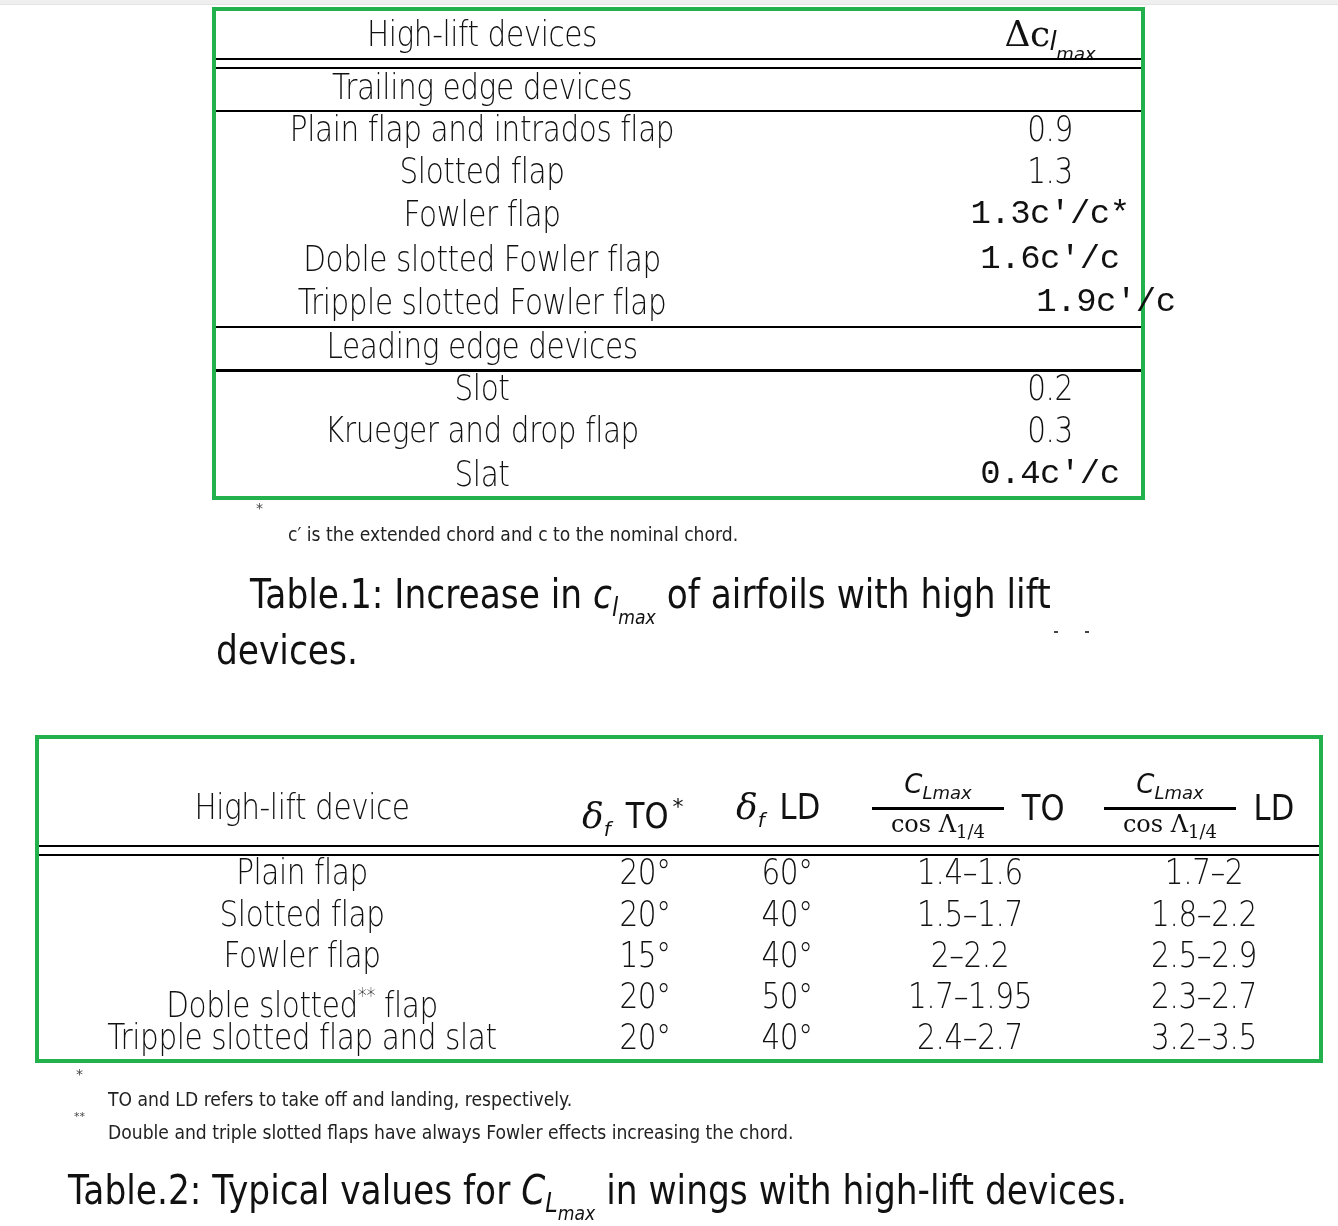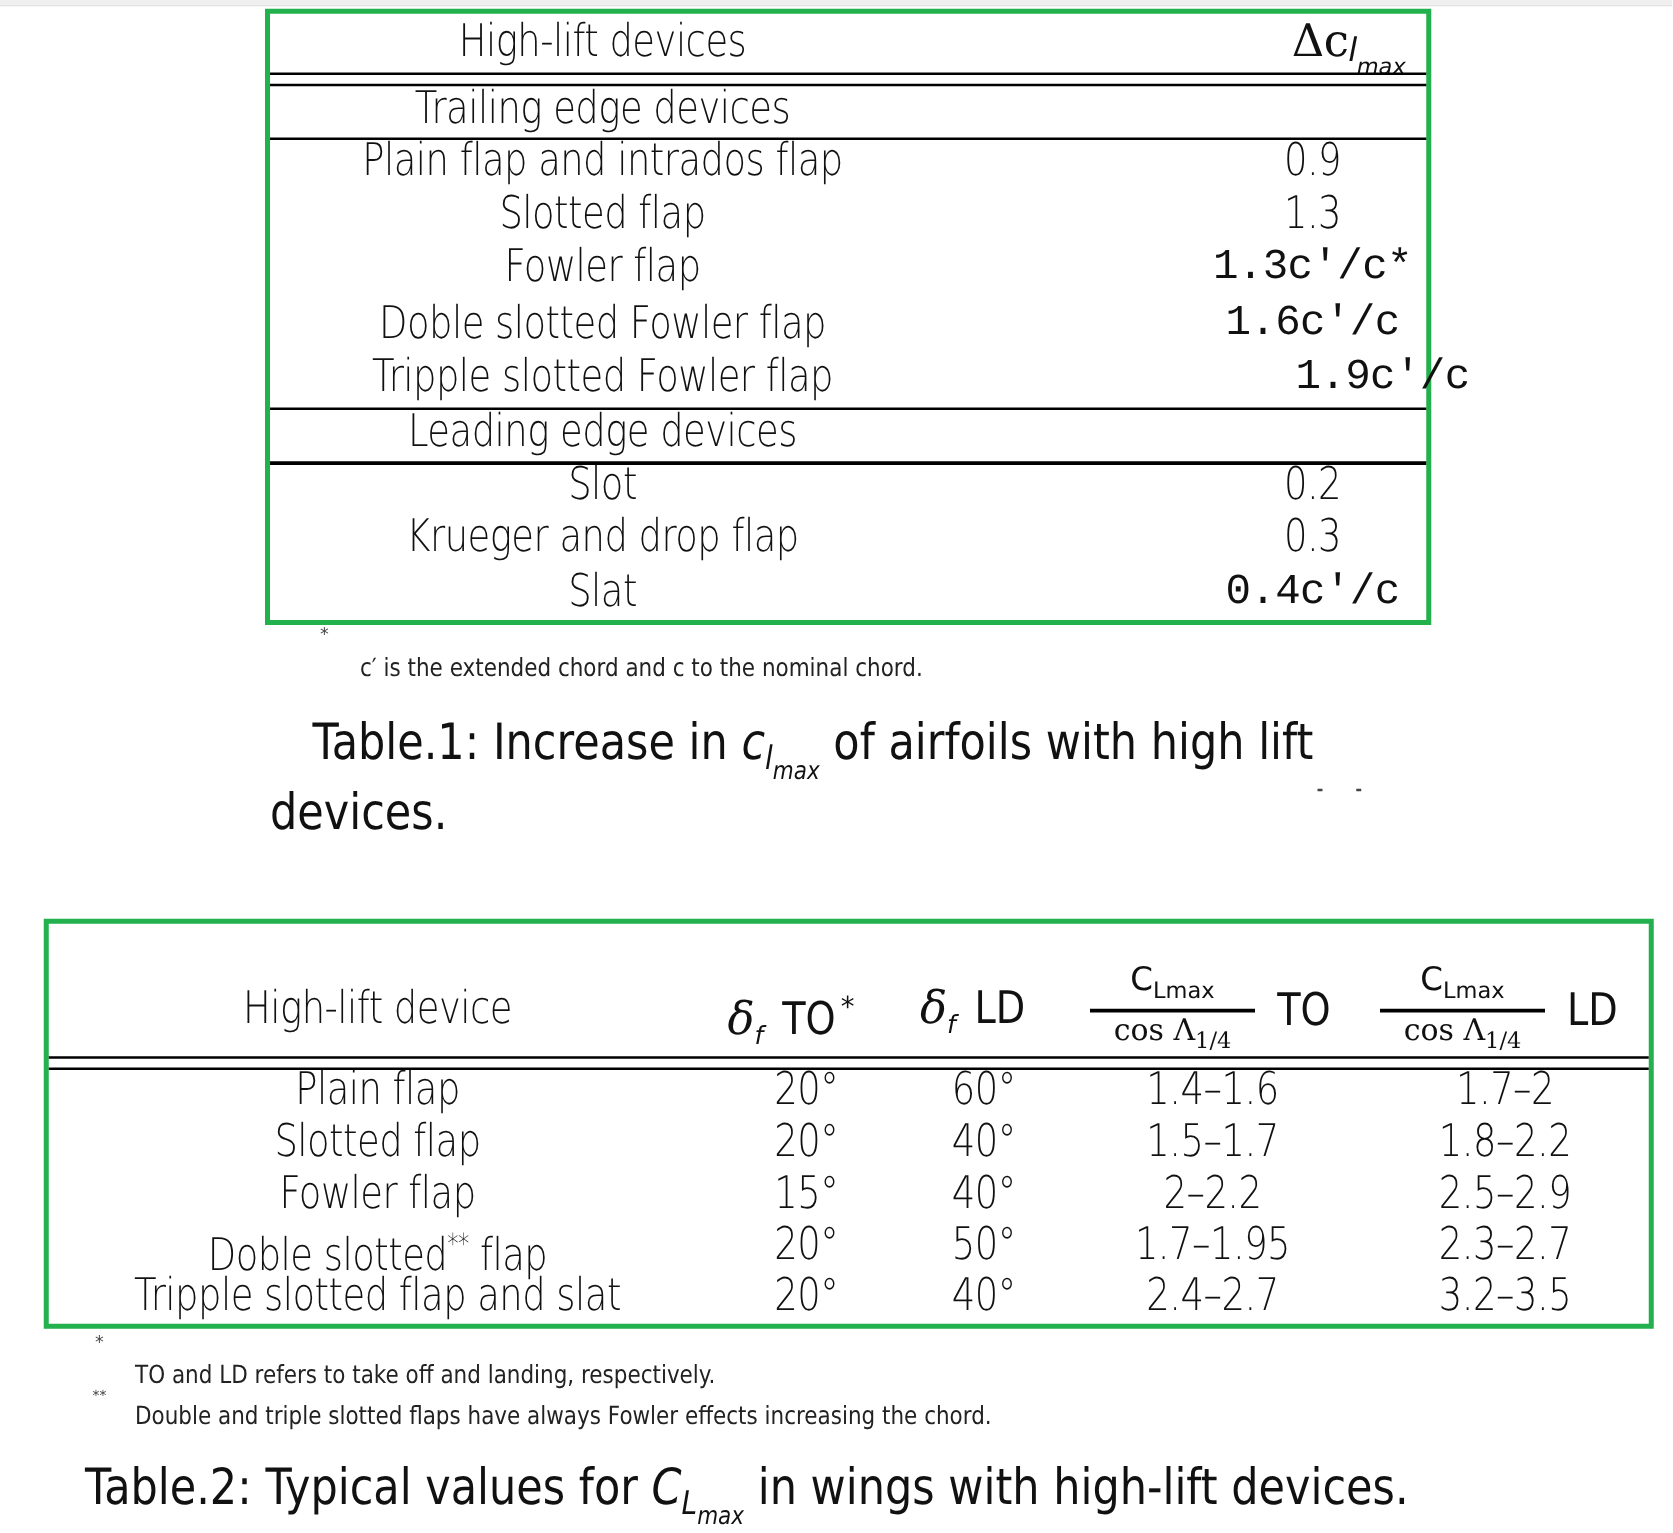--- a/index.html
+++ b/index.html
@@ -18,39 +18,39 @@
       font-size: 36px; line-height: 42px; letter-spacing: -0.5px;
       transform: scaleX(0.82); transform-origin: center;
     }
     .serif { font-family: Liberation Mono, monospace; font-size: 34px; transform: none; }
     .ital { font-style: italic; }
     .sub { font-size: 20px; font-style: italic; vertical-align: -10px; letter-spacing: 0; }
     .foot { position: absolute; white-space: nowrap; font-size: 20px; line-height: 24px; transform: scaleX(0.86); transform-origin: left; color: #222; }
     .footmark { position: absolute; font-size: 14px; color: #444; }
     .caption { position: absolute; white-space: nowrap; font-size: 40px; line-height: 48px; transform: scaleX(0.86); transform-origin: left; color: #111; }
     .frac { display: inline-flex; flex-direction: column; align-items: center; vertical-align: middle; margin: 0 4px; }
-    .frac .n { font-size: 26px; line-height: 28px; font-family: "DejaVu Sans", sans-serif; }
+    .frac .n { font-size: 26px; line-height: 28px; font-style: italic; font-family: "DejaVu Sans", sans-serif; }
     .frac .bar { width: 100%; height: 3px; background: #000; }
     .frac .d { font-family: "DejaVu Serif", serif; font-size: 24px; line-height: 28px; }
     .t2h { position: absolute; white-space: nowrap; font-size: 36px; line-height: 42px; }
     .art { position: absolute; background: #444; width: 4px; height: 2px; }
   </style>
 </head>
 <body>
 
 <div class="topbar"></div>
 
 <div class="gbox" style="left:212px; top:7px; width:933px; height:493px;"></div>
 
 <div>
 
   <div class="cell" style="left:232px; top:13px; width:500px;">
     <span>High-lift devices</span>
   </div>
-  <div class="cell" style="left:989px; top:13px; width:180px; transform:none;">
+  <div class="cell" style="left:960px; top:13px; width:180px; transform:none;">
     <span style="font-family:'DejaVu Serif',serif; font-size:36px;">Δc</span><span class="ital" style="font-size:0;"></span><span style="font-style:italic; font-size:26px; vertical-align:-4px;">l</span><span class="sub" style="font-size:18px; vertical-align:-14px;">max</span>
   </div>
   <div class="rule" style="left:216px; top:58px; width:925px;"></div>
   <div class="rule" style="left:216px; top:67px; width:925px;"></div>
 
   <div class="cell" style="left:232px; top:66px; width:500px;">
     <span>Trailing edge devices</span>
   </div>
   <div class="rule" style="left:216px; top:110px; width:925px;"></div>
 

